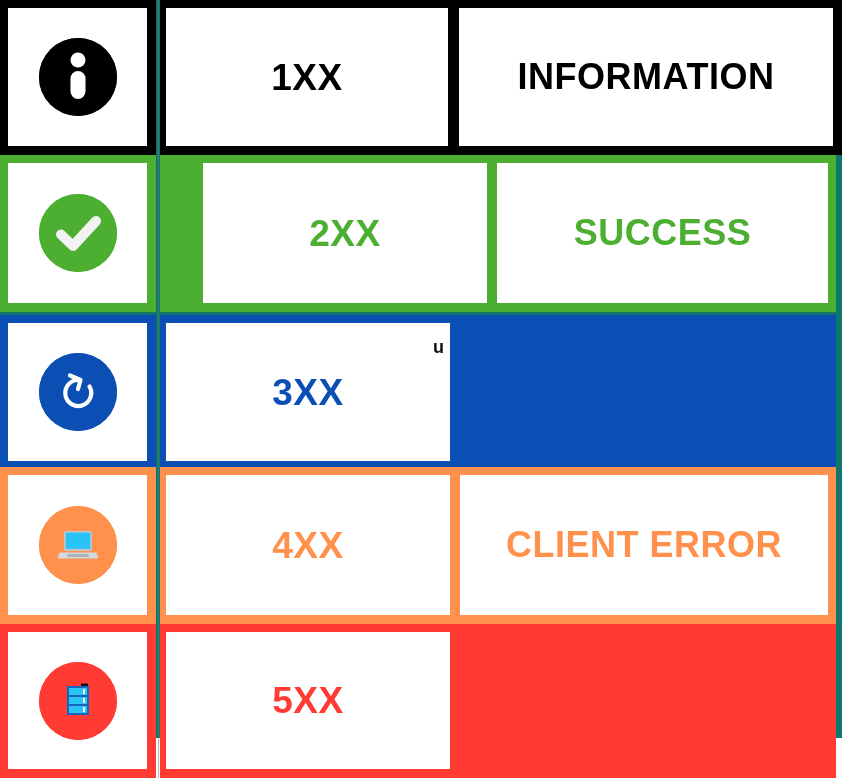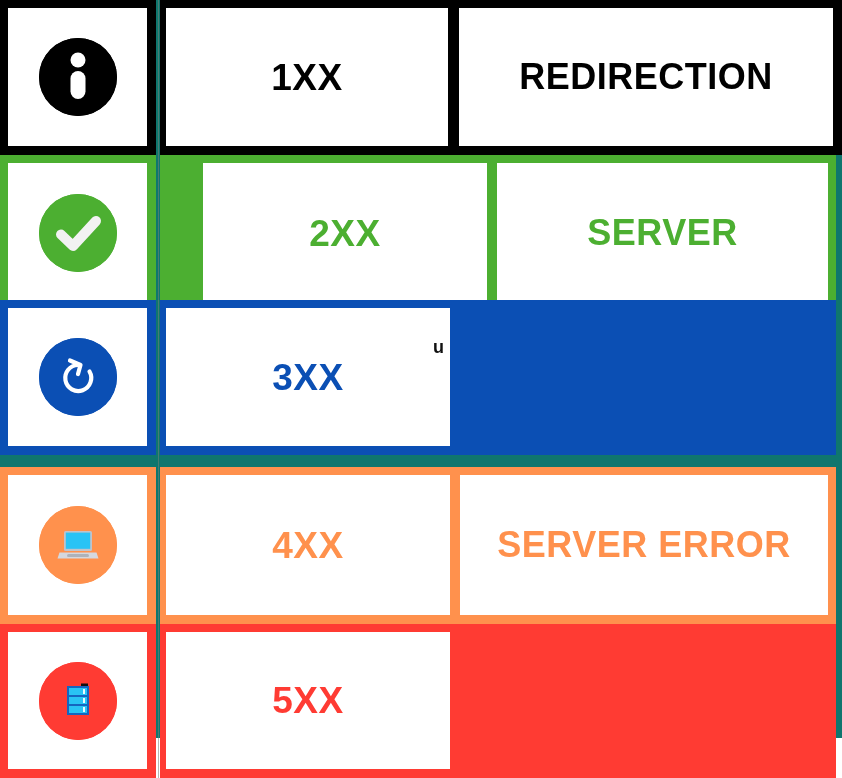--- a/index.html
+++ b/index.html
@@ -26,21 +26,21 @@
   .row {
     position: absolute;
     left: 0;
     display: flex;
     align-items: stretch;
     box-sizing: border-box;
   }
 
   .row.r0 { top: 0px;   height: 155px; }
   .row.r1 { top: 155px; height: 157px; }
-  .row.r2 { top: 300px; height: 155px; }
+  .row.r2 { top: 315px; height: 155px; }
   .row.r3 { top: 467px; height: 157px; border-radius: 16px; }
   .row.r4 { top: 624px; height: 154px; border-radius: 24px; }
 
   
   .band-icon {
     position: absolute;
     top: 0;
     left: 0;
     width: 156px;
     height: 100%;
@@ -152,42 +152,42 @@
             <rect x="31.5" y="33" width="15" height="28" rx="7.5" fill="#ffffff"></rect>
           </svg>
         </div>
       </div>
     </div>
     <div class="band-main" style="background:#000000;">
       <div class="cell cell-code">
         <span class="code-text" style="color:#000000;">1XX</span>
       </div>
       <div class="cell cell-label">
-        <span class="label-text" style="color:#000000;">REDIRECTION</span>
+        <span class="label-text" style="color:#000000;">INFORMATION</span>
       </div>
     </div>
   </div>
 
   <div class="row r1" style="width:836px;">
     <div class="band-icon" style="background:#4CAF31;">
       <div class="cell cell-icon">
         <div class="disc" style="background:#4CAF31;">
           <svg width="78" height="78" viewBox="0 0 78 78" aria-hidden="true">
             <circle cx="39" cy="39" r="39" fill="#4CAF31"></circle>
             <path d="M22 40.5 L34 52 L57 27" fill="none" stroke="#F2F2F2" stroke-width="10" stroke-linecap="round" stroke-linejoin="round"></path>
           </svg>
         </div>
       </div>
     </div>
     <div class="band-main" style="background:#4CAF31;padding-left:37px;">
       <div class="cell cell-code">
         <span class="code-text" style="color:#4CAF31;">2XX</span>
       </div>
       <div class="cell cell-label">
-        <span class="label-text" style="color:#4CAF31;">SERVER</span>
+        <span class="label-text" style="color:#4CAF31;">SUCCESS</span>
       </div>
     </div>
   </div>
 
   <div class="row r2" style="width:836px;">
     <div class="band-icon" style="background:#0B4FB4;">
       <div class="cell cell-icon">
         <div class="disc" style="background:#0B4FB4;">
           <svg width="78" height="78" viewBox="0 0 78 78" aria-hidden="true">
             <circle cx="39" cy="39" r="39" fill="#0B4FB4"></circle>
@@ -216,21 +216,21 @@
             <rect x="28" y="48" width="22" height="3" rx="1.5" fill="#AEB2BA"></rect>
           </svg>
         </div>
       </div>
     </div>
     <div class="band-main" style="background:#FF914D;">
       <div class="cell cell-code">
         <span class="code-text" style="color:#FF914D;">4XX</span>
       </div>
       <div class="cell cell-label">
-        <span class="label-text" style="color:#FF914D;">SERVER ERROR</span>
+        <span class="label-text" style="color:#FF914D;">CLIENT ERROR</span>
       </div>
     </div>
   </div>
 
   <div class="row r4" style="width:836px;">
     <div class="band-icon" style="background:#FF3B33;">
       <div class="cell cell-icon">
         <div class="disc" style="background:#FF3B33;">
           <svg width="78" height="78" viewBox="0 0 78 78" aria-hidden="true">
             <circle cx="39" cy="39" r="39" fill="#FF3B33"></circle>

